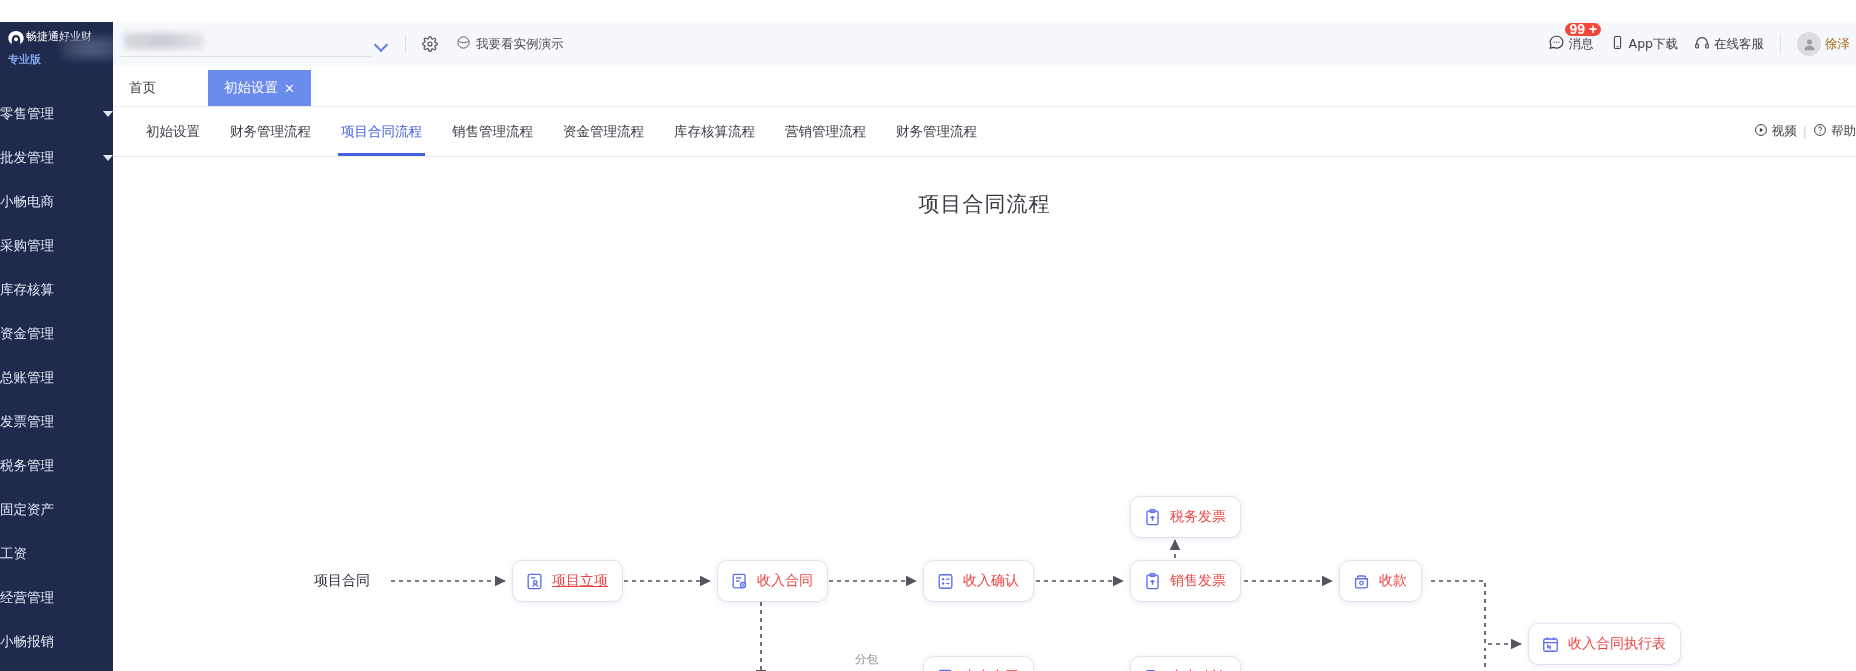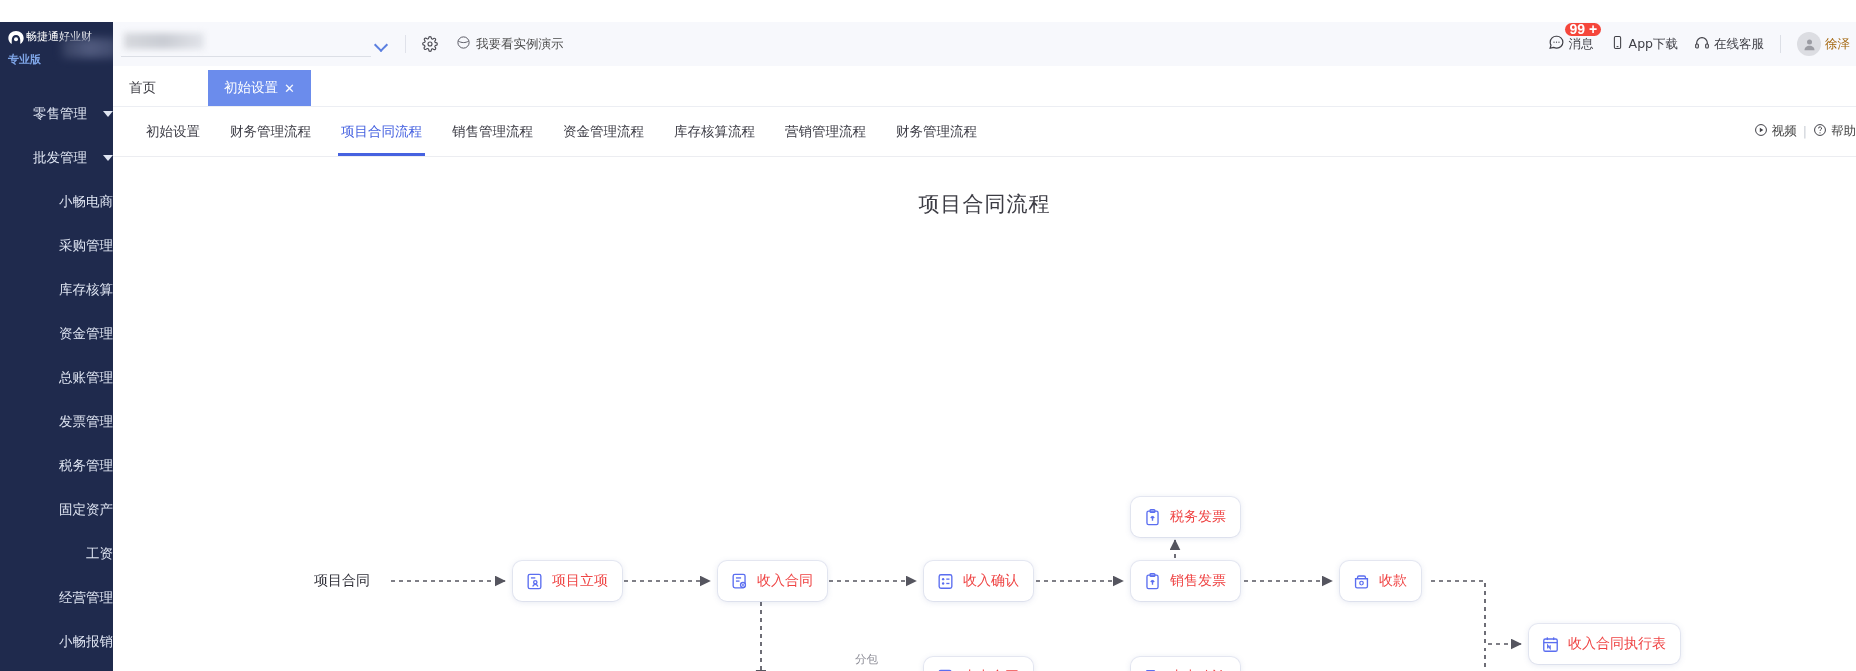--- a/index.html
+++ b/index.html
@@ -33,22 +33,22 @@
     color:#7fa6e8; font-size:11px; font-weight:bold; margin-top:3px; margin-left:2px;
     font-family:"DejaVu Sans", sans-serif;
   }
   .logo-blur {
     position:absolute; left:62px; top:16px; width:55px; height:20px;
     background: linear-gradient(90deg,#3a4465,#5a6488,#454f72);
     filter: blur(4px); opacity:.85;
   }
   .nav-list { margin-top: 8px; }
   .nav-item {
-    height: 44px; display:flex; align-items:center; justify-content:flex-end;
-    color:#dfe5f2; font-size:13.5px; cursor:pointer; gap:14px;
+    height: 44px; display:flex; align-items:center; justify-content:space-between;
+    color:#dfe5f2; font-size:13.5px; cursor:pointer; gap:6px;
     font-family:Liberation Sans, sans-serif;
   }
   .caret-dn {
     width:0;height:0;border-left:5px solid transparent;border-right:5px solid transparent;
     border-top:6px solid #dfe5f2; margin-left:2px;
   }
 
   
   .header {
     position:absolute; left:113px; top:22px; width:1743px; height:44px;
@@ -405,21 +405,21 @@
 
           <polyline points="1107,459 1142,459 1142,491 1219,491" marker-end="url(#ah)"></polyline>
           <polyline points="1086,523 1142,523 1142,491"></polyline>
         </g>
       </svg>
 
       <div class="rowlabel" style="left:201px; top:354px;">项目合同</div>
 
       <div class="edgelabel" style="left:742px; top:434px;">分包</div>
 
-      <div class="node" style="left:400px; top:343px;">
+      <div class="node" style="left:400px; top:343px;text-decoration:underline;">
         <span class="ic">
           <svg width="19" height="19" viewBox="0 0 24 24" fill="none" stroke="#5b6ef0" stroke-width="1.7">
             <rect x="4" y="3" width="16" height="18" rx="2.2"></rect>
             <line x1="7.5" y1="7.5" x2="13" y2="7.5"></line>
             <circle cx="13" cy="13" r="2.1"></circle>
             <path d="M9.8 18.3c.4-1.7 1.7-2.6 3.2-2.6s2.8.9 3.2 2.6"></path>
           </svg>
         </span>
         <span>项目立项</span>
       </div>

